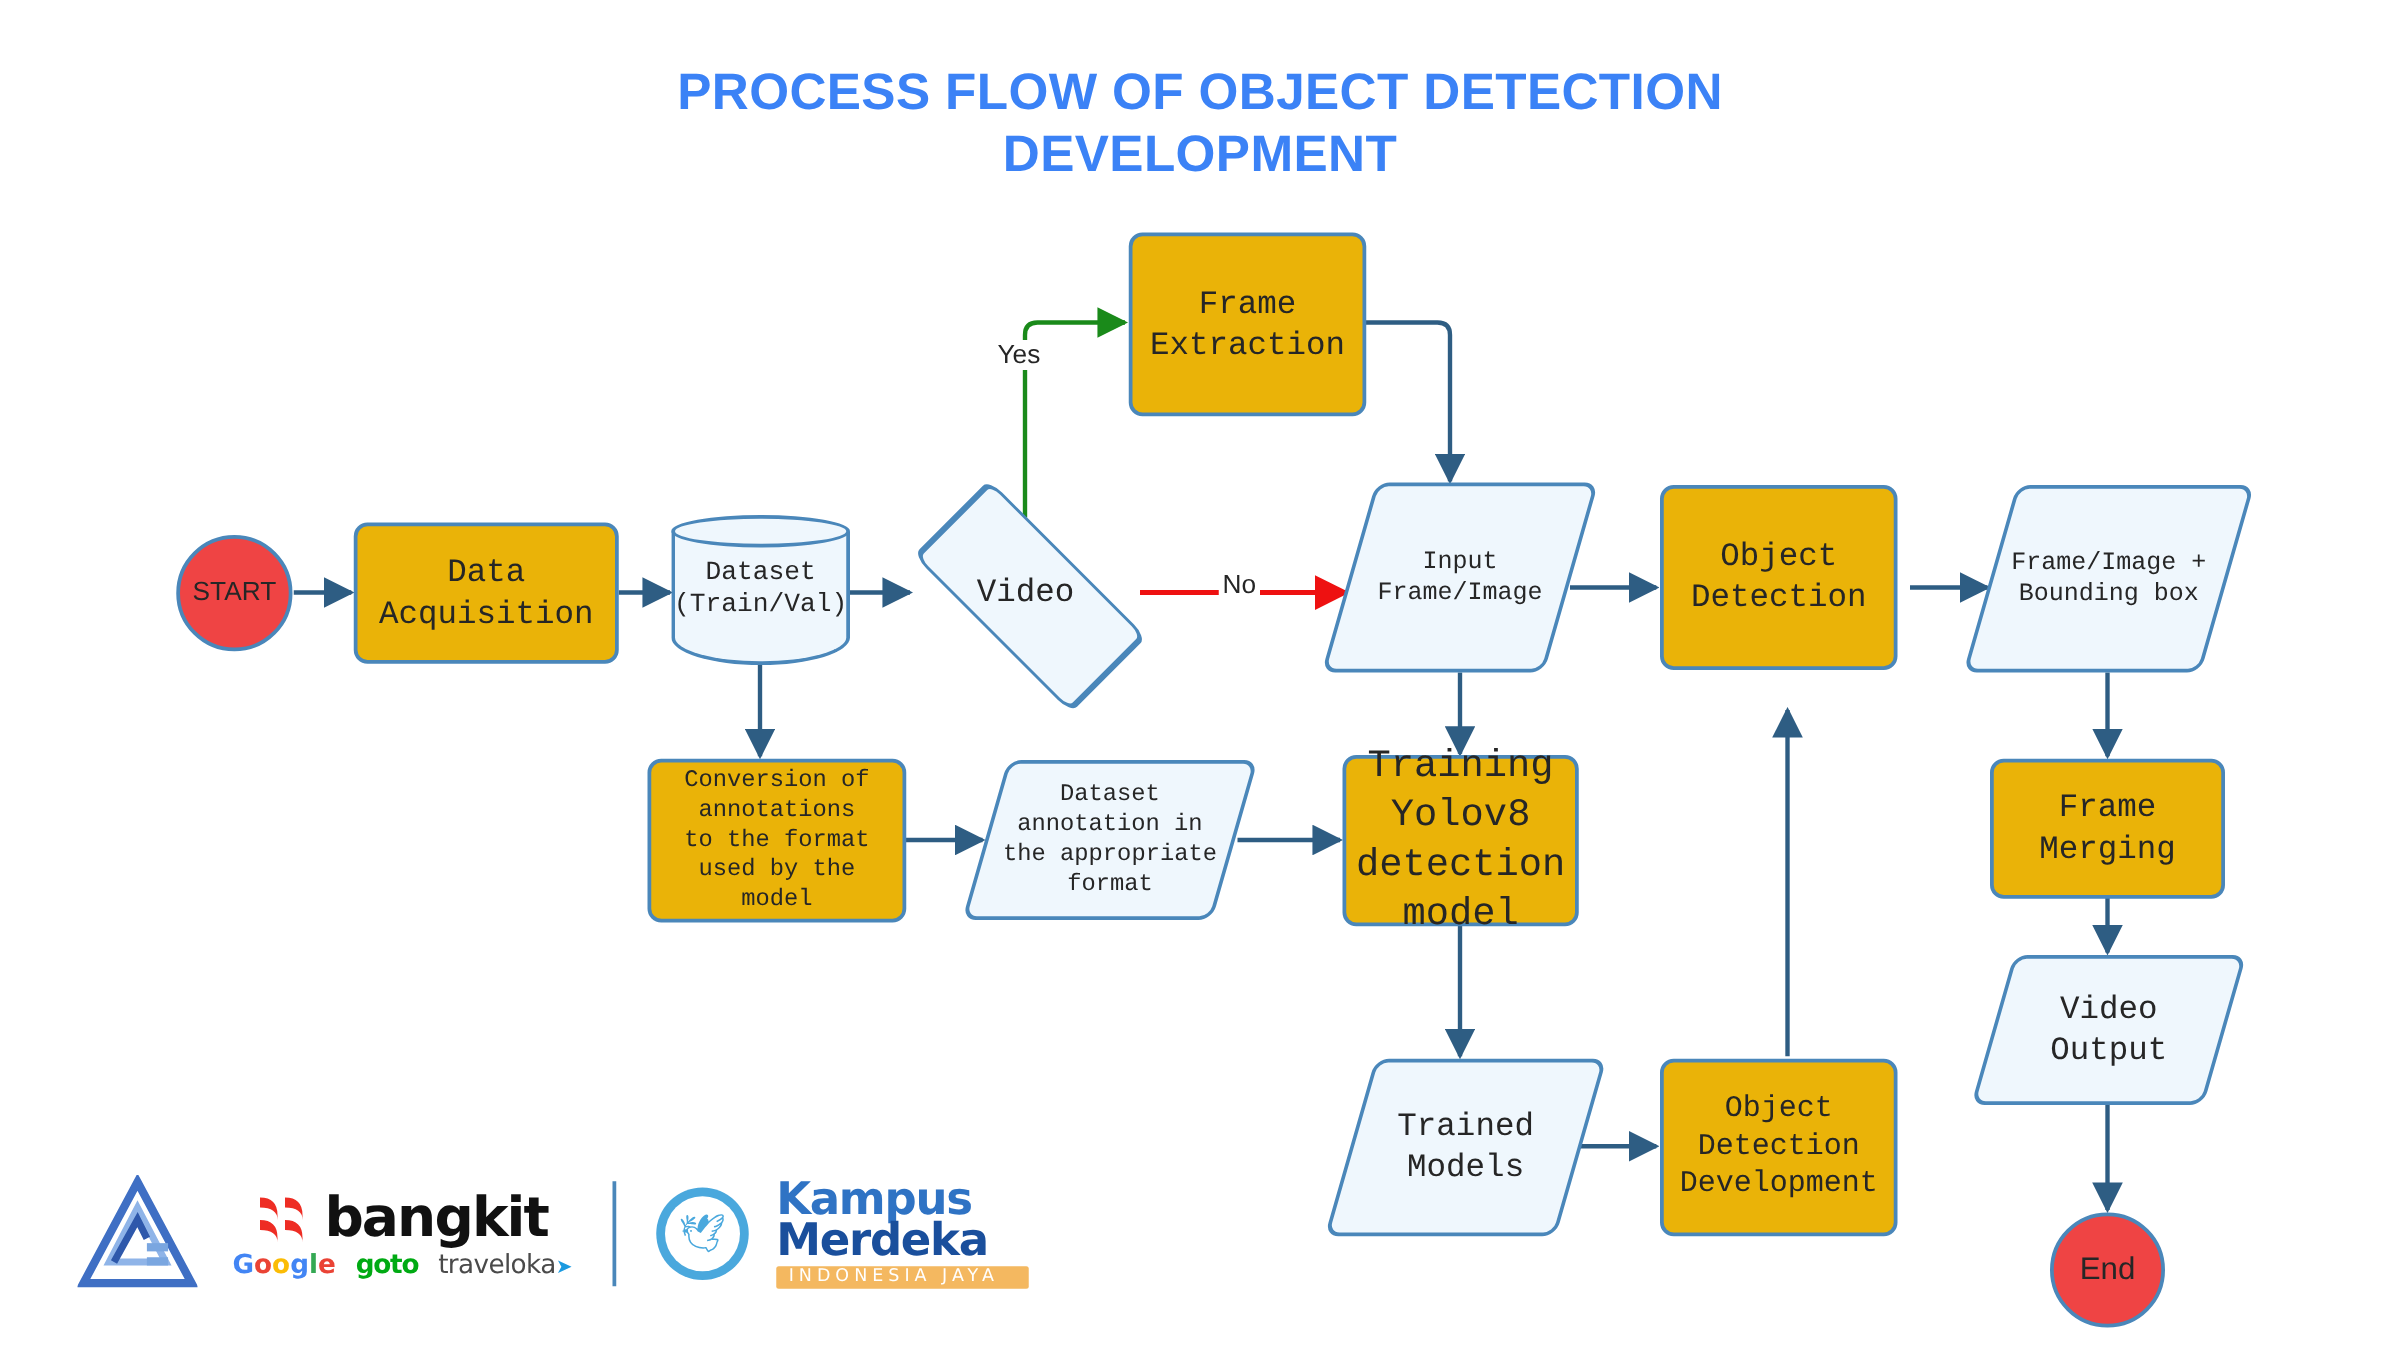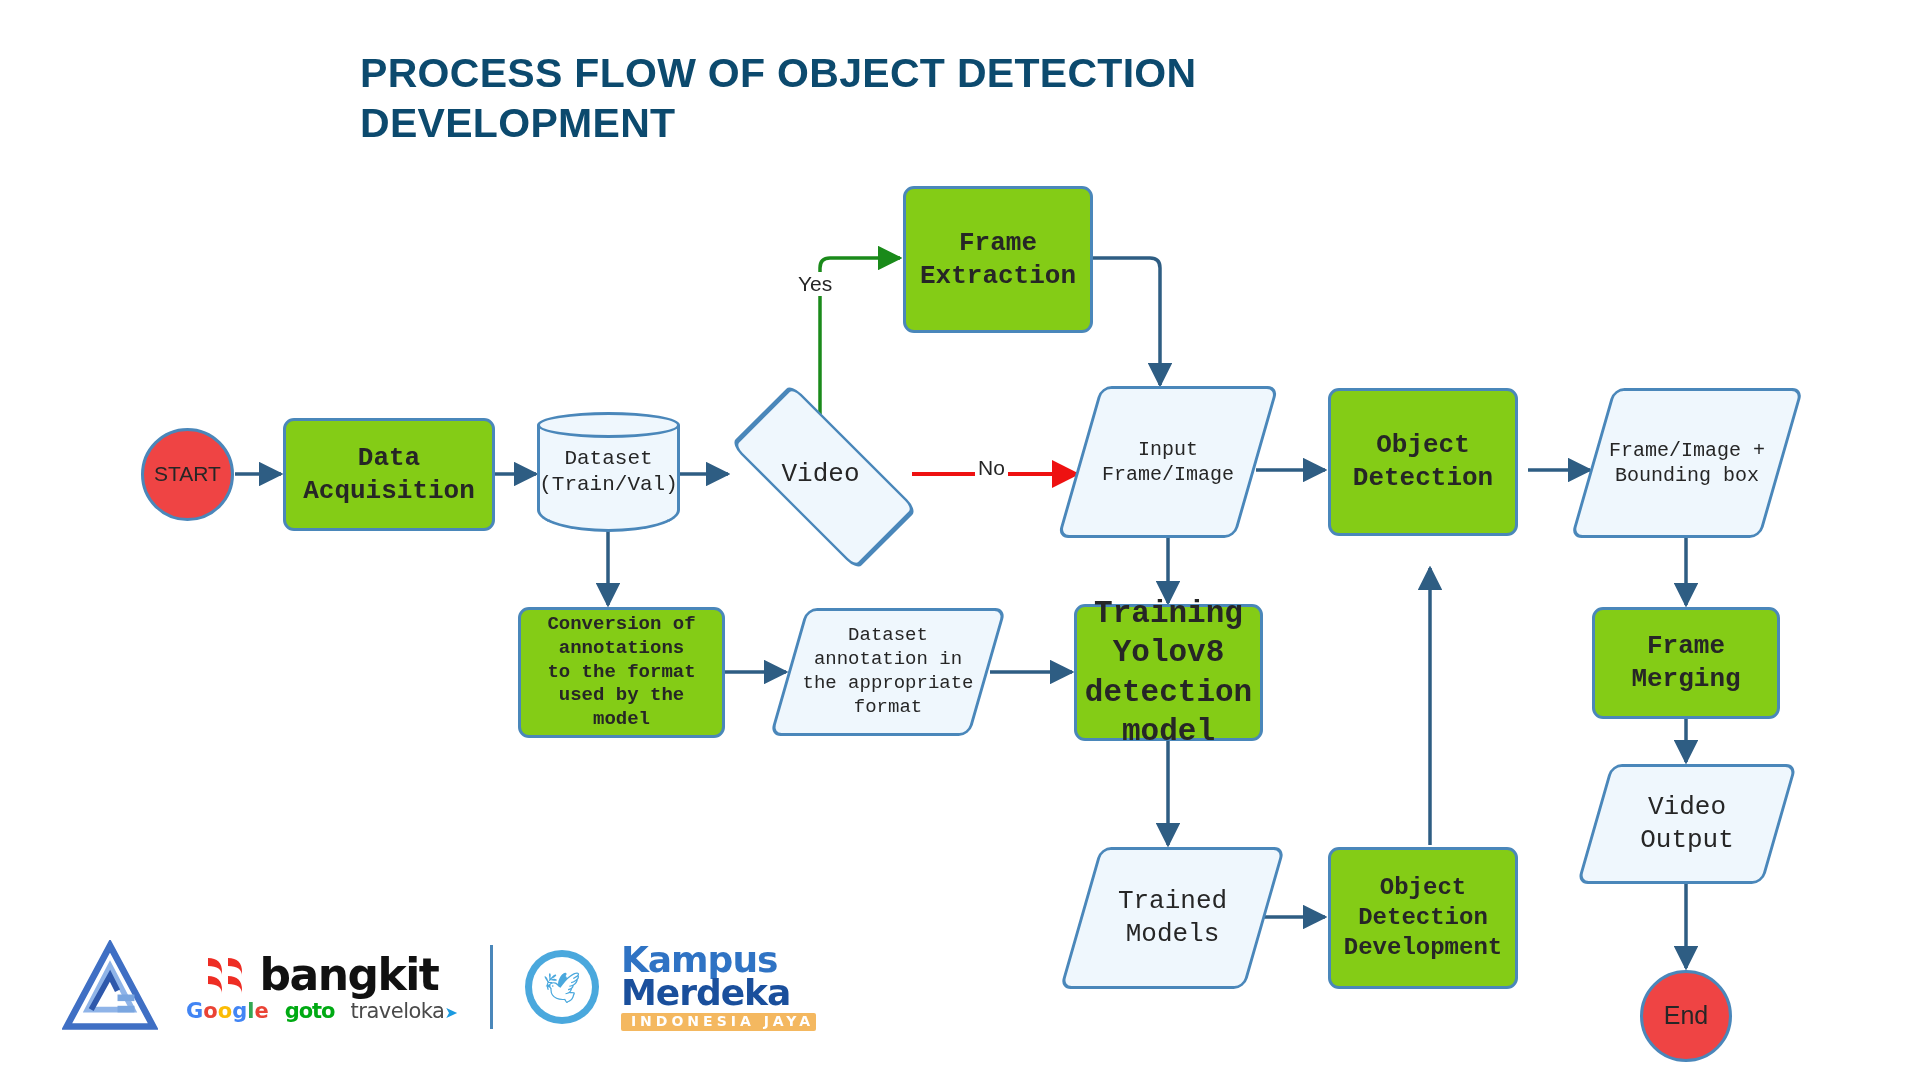--- a/index.html
+++ b/index.html
@@ -14,27 +14,27 @@
     position: relative;
     overflow: hidden;
     font-family: "Liberation Sans", sans-serif;
   }
 
   #diagram-title {
     position: absolute;
     left: 360px;
     top: 48px;
     width: 1200px;
-    text-align: left;
+    text-align: center;
     font-family: "Liberation Sans", sans-serif;
     font-weight: bold;
     font-size: 41px;
     line-height: 1.22;
     letter-spacing: 0.3px;
-    color: #0c4a6e;
+    color: #3b82f6;
     white-space: pre-line;
   }
 
   
   #flow-canvas {
     position: absolute;
     inset: 0;
   }
   #edge-layer {
     position: absolute;
@@ -58,24 +58,23 @@
     white-space: pre-line;
   }
   .node-label {
     position: relative;
     z-index: 2;
     pointer-events: none;
     line-height: 1.26;
   }
 
   .shape-rect {
-    background: #84cc16;
+    background: #eab308;
     border: 3px solid #4a87ba;
     border-radius: 11px;
-    font-weight: bold;
   }
 
   .shape-terminator {
     background: #ef4444;
     border: 3px solid #4a87ba;
     border-radius: 50%;
     font-family: "Liberation Sans", sans-serif;
   }
 
   
@@ -256,24 +255,24 @@
     font-weight: bold;
     font-size: 36px;
     color: #1a4f9c;
     letter-spacing: -1px;
   }
   .km-banner {
     margin-top: 4px;
     background: #f4b860;
     color: #ffffff;
     font-family: "DejaVu Sans", sans-serif;
-    font-weight: bold;
+    font-weight: normal;
     font-size: 14px;
     letter-spacing: 4px;
-    padding: 2px 2px 3px 10px;
+    padding: 2px 24px 3px 10px;
     border-radius: 2px;
   }
 </style>
 </head>
 <body>
 
 <div id="diagram-title">PROCESS FLOW OF OBJECT DETECTION
 DEVELOPMENT</div>
 
 <div id="flow-canvas">

